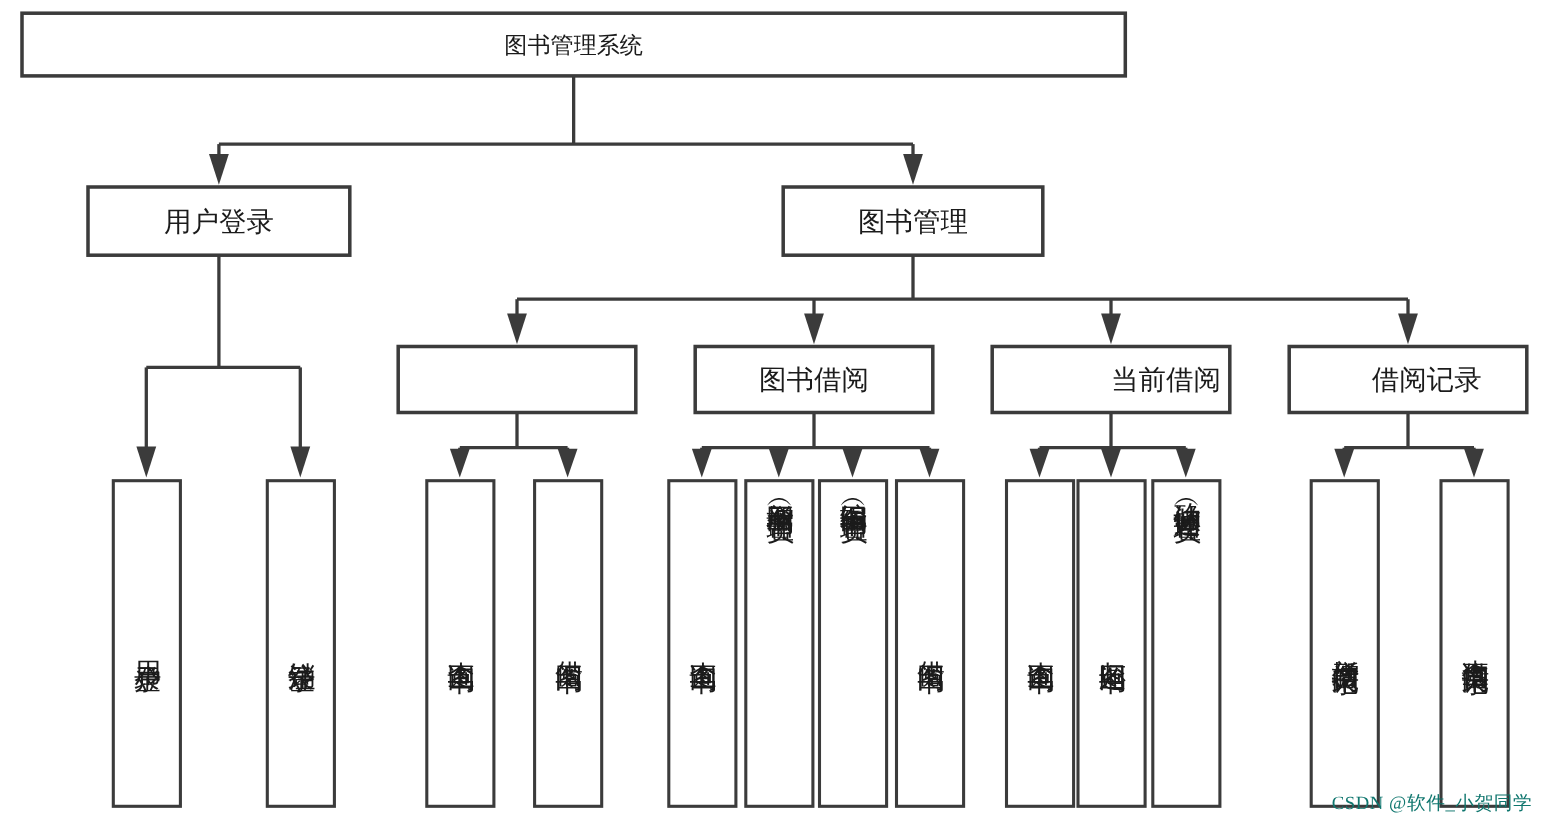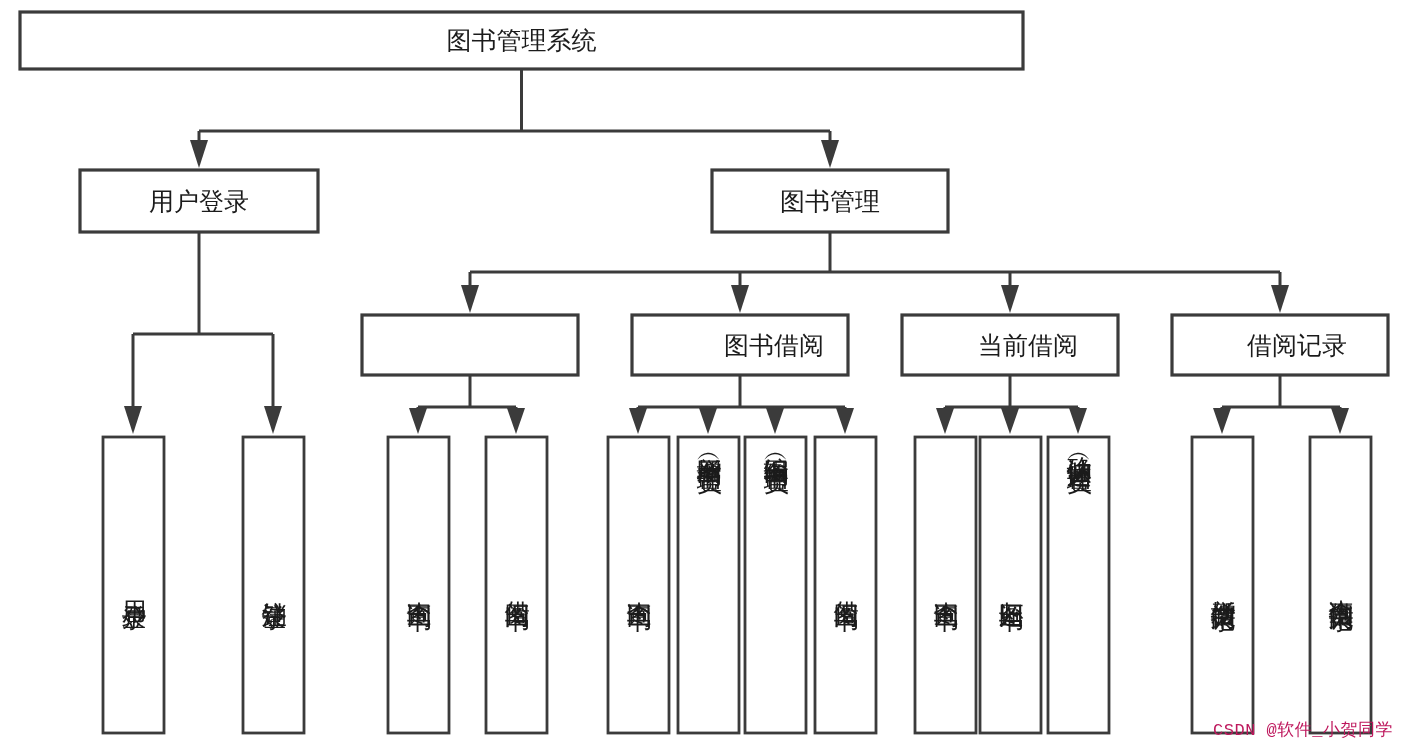--- a/index.html
+++ b/index.html
@@ -69,29 +69,29 @@
     justify-content: center;
     pointer-events: none;
   }
   .hlabel {
     font-family: "DejaVu Sans", "Liberation Sans", sans-serif;
     font-size: 25px;
     color: #1b1b1b;
     white-space: nowrap;
   }
   .hlabel.title {
-    font-size: 25px;
+    font-size: 21px;
   }
   #watermark {
     position: absolute;
     right: 12px;
     bottom: 6px;
-    font-family: Liberation Mono, monospace;
+    font-family: Liberation Serif, serif;
     font-size: 17px;
-    color: #be185d;
+    color: #0f766e;
     letter-spacing: 0.5px;
     user-select: none;
   }
 </style>
 </head>
 <body>
 
 <div id="diagram-root">
 
   <svg class="flow" viewBox="0 0 1405 747" xmlns="http://www.w3.org/2000/svg">
@@ -213,25 +213,25 @@
 
   <div class="hlabel-wrap" style="left:80px; top:170px; width:238px; height:62px;">
     <span class="hlabel">用户登录</span>
   </div>
 
   <div class="hlabel-wrap" style="left:712px; top:170px; width:236px; height:62px;">
     <span class="hlabel">图书管理</span>
   </div>
 
 
-  <div class="hlabel-wrap" style="left:632px; top:315px; width:216px; height:60px;padding-left:34px;">
+  <div class="hlabel-wrap" style="left:632px; top:315px; width:216px; height:60px;">
     <span class="hlabel">图书借阅</span>
   </div>
 
-  <div class="hlabel-wrap" style="left:902px; top:315px; width:252px; height:60px;">
+  <div class="hlabel-wrap" style="left:902px; top:315px; width:252px; height:60px;padding-left:32px;">
     <span class="hlabel">当前借阅</span>
   </div>
 
   <div class="hlabel-wrap" style="left:1172px; top:315px; width:216px; height:60px;padding-left:17px;">
     <span class="hlabel">借阅记录</span>
   </div>
 
   <div class="vlabel-wrap" style="left:103px; top:437px; width:61px; height:296px;">
     <span class="vlabel">用户登录</span>
   </div>

